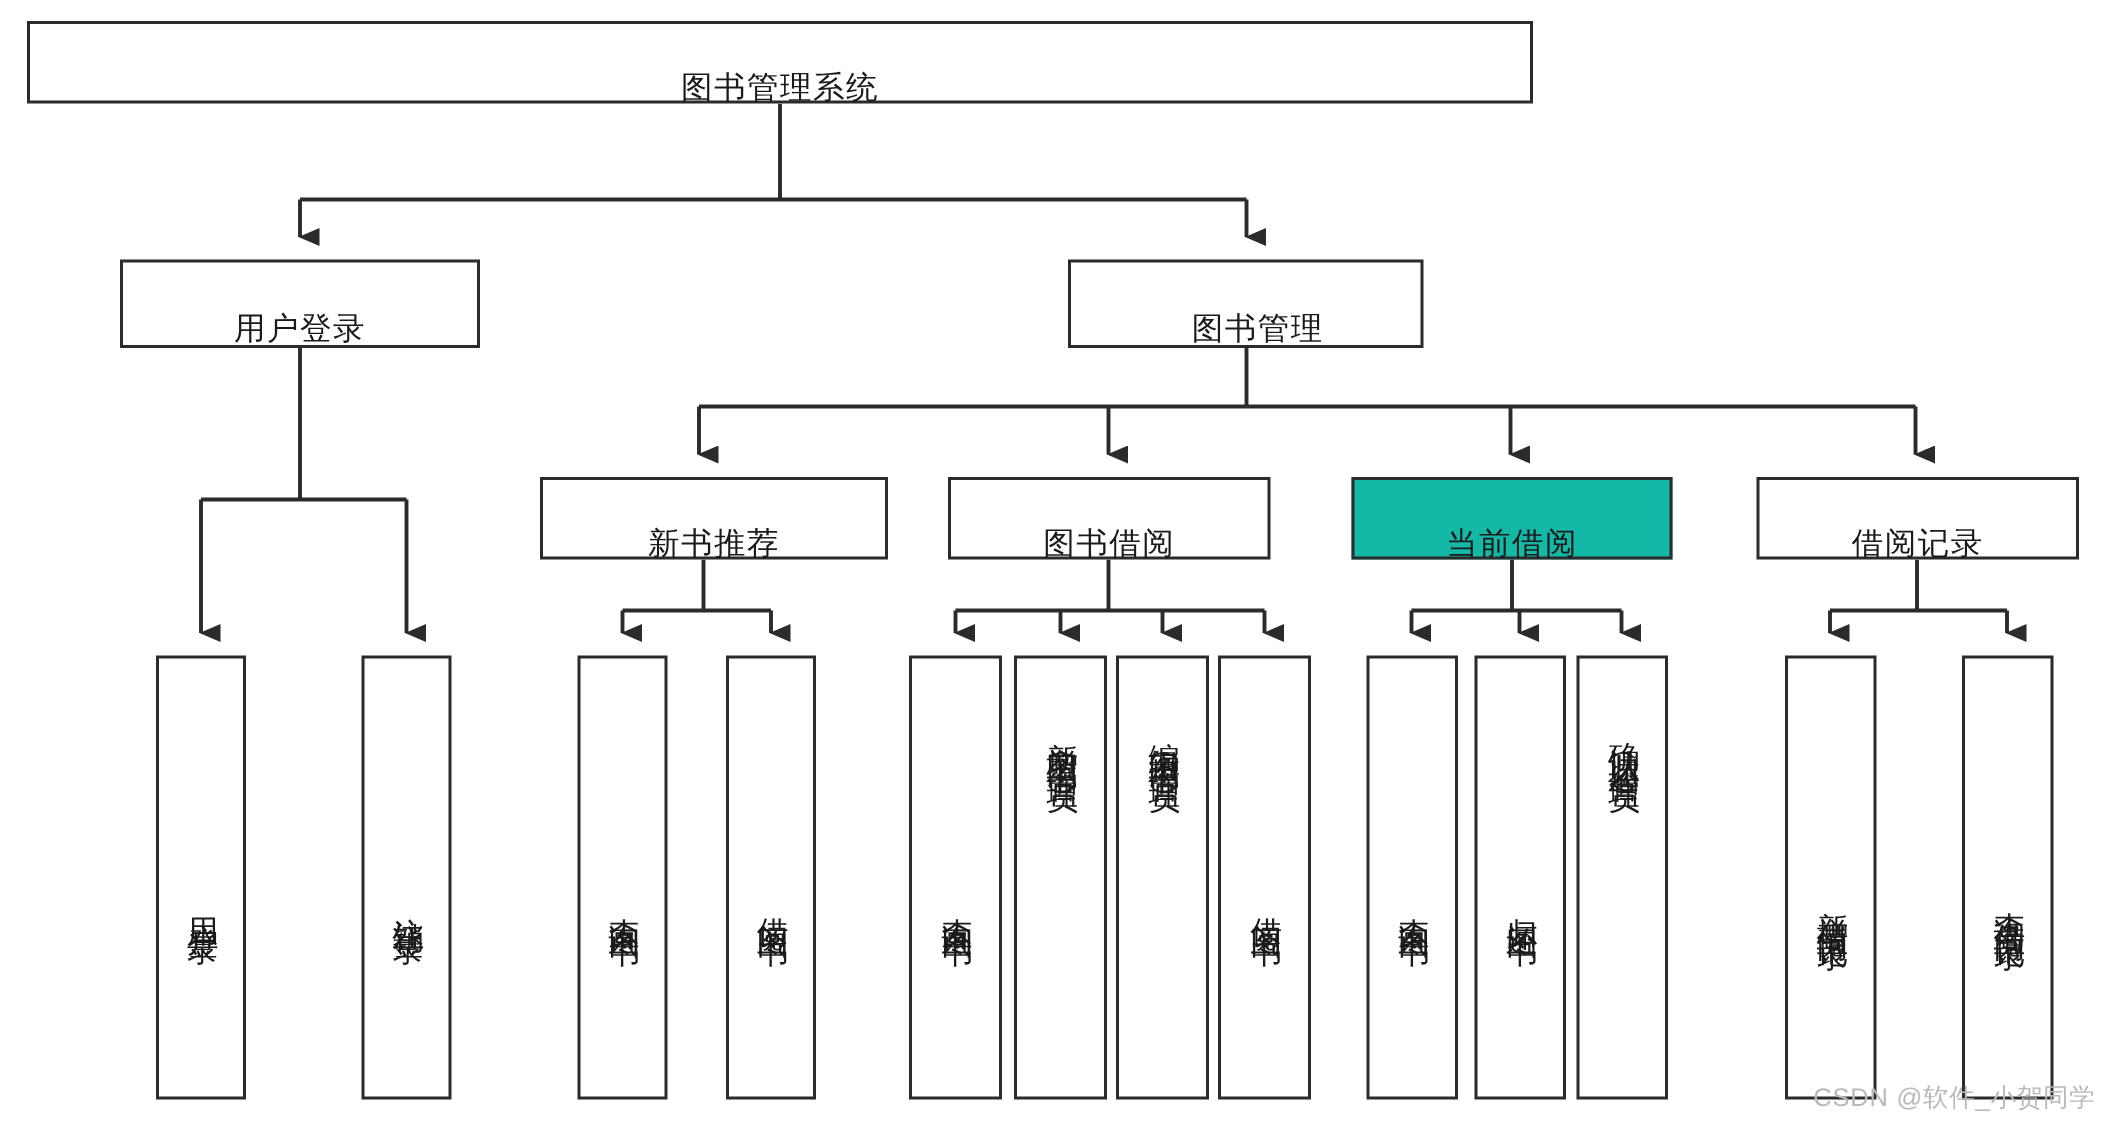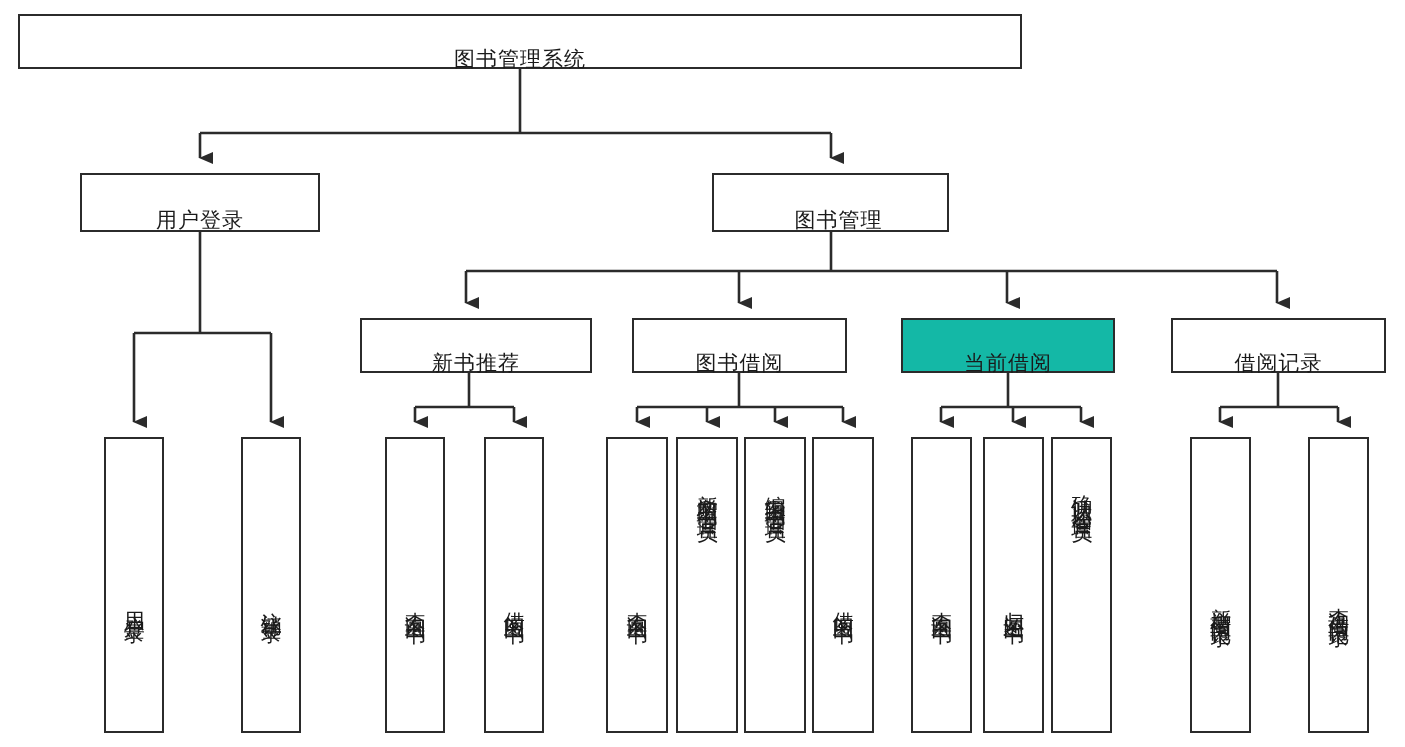--- a/index.html
+++ b/index.html
@@ -180,14 +180,15 @@
   <div class="node vert toptext" style="left: 1051px; top: 437px; width: 61px; height: 296px; border-color: rgb(43, 43, 43); background: rgb(255, 255, 255); color: rgb(26, 26, 26);">
     <span class="lbl">确认归还（管理员）</span>
   </div>
   <div class="node vert" style="left: 1190px; top: 437px; width: 61px; height: 296px; border-color: rgb(43, 43, 43); background: rgb(255, 255, 255); color: rgb(26, 26, 26);">
     <span class="lbl">新增借阅记录</span>
   </div>
   <div class="node vert" style="left: 1308px; top: 437px; width: 61px; height: 296px; border-color: rgb(43, 43, 43); background: rgb(255, 255, 255); color: rgb(26, 26, 26);">
     <span class="lbl">查询借阅记录</span>
   </div>
 
+  <div class="watermark" style="color: rgb(185, 185, 185);">CSDN @软件_小贺同学</div>
 
 </div>
 
 </body></html>

